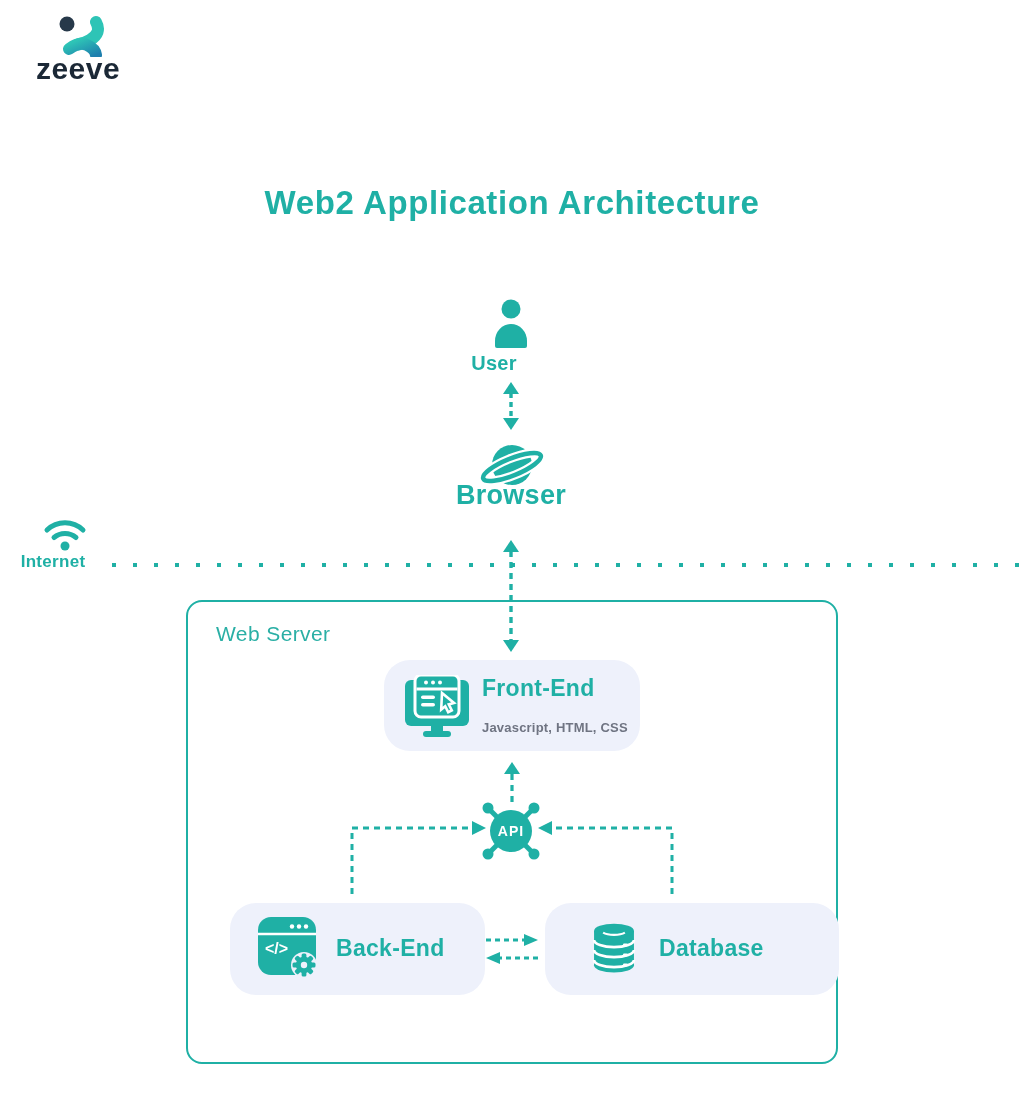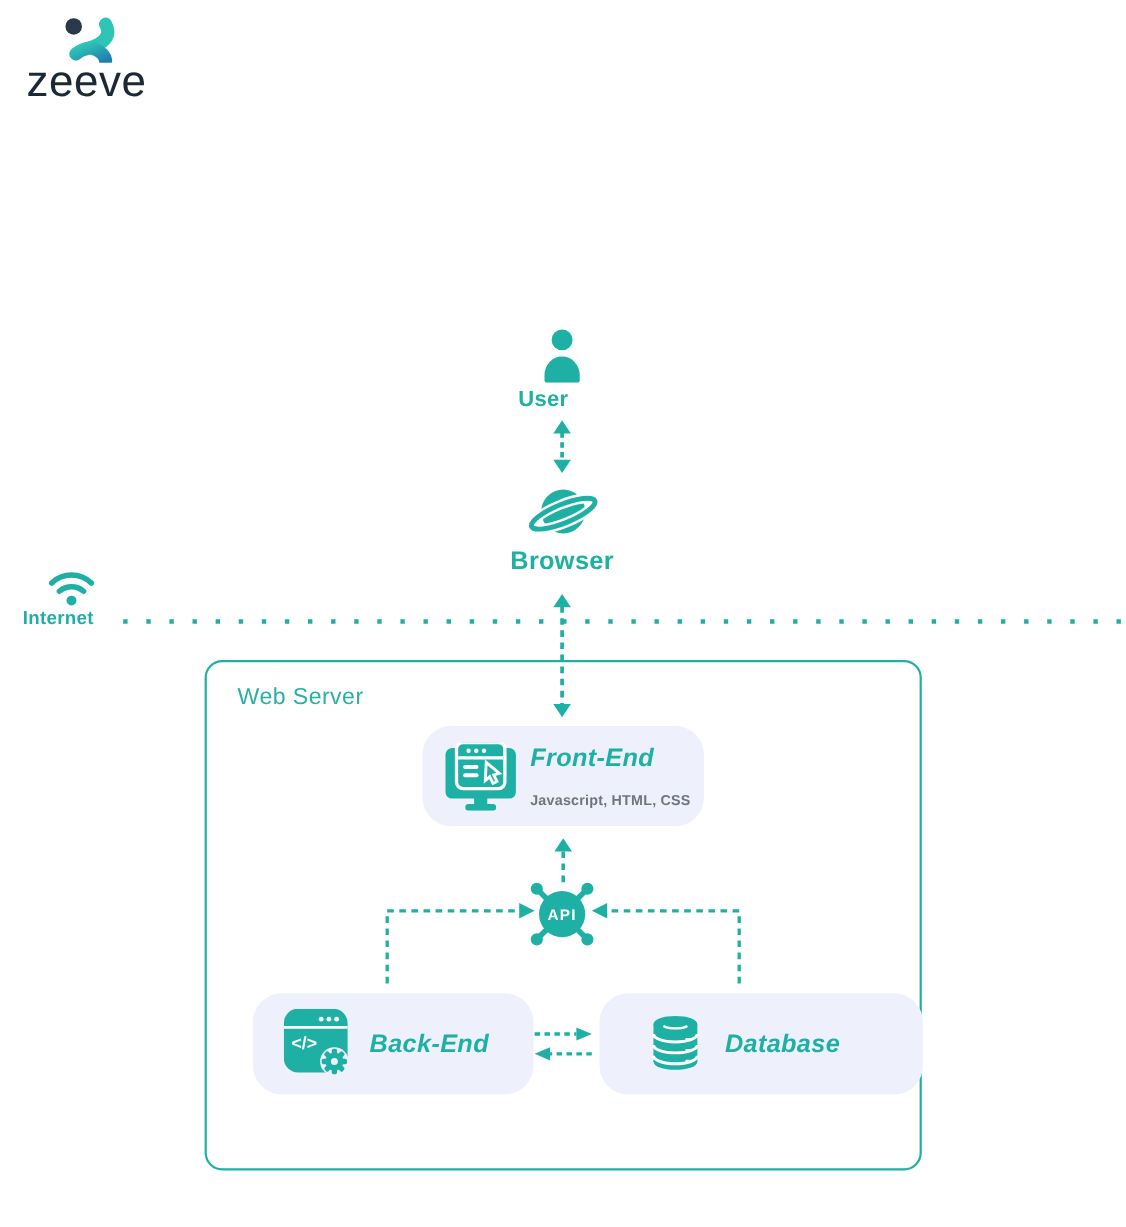--- a/index.html
+++ b/index.html
@@ -3,51 +3,51 @@
 <meta charset="utf-8">
 <style>
   html,body{margin:0;padding:0;background:#ffffff;}
   .canvas{
     position:relative;width:1024px;height:1115px;background:#ffffff;overflow:hidden;
     font-family:"Liberation Sans",sans-serif;
   }
   .abs{position:absolute;}
   
   .logo-text{
-    left:24px;top:52px;width:108px;text-align:left;
-    font-size:40px;font-weight:400;color:#1b2836;letter-spacing:.5px;
+    left:24px;top:52px;width:108px;text-align:center;
+    font-size:30px;font-weight:700;color:#1b2836;letter-spacing:.5px;
   }
   
   .page-title{
     left:0;top:184px;width:1024px;text-align:center;
     font-size:33px;font-weight:700;color:#1fb0a5;letter-spacing:.6px;
   }
   
   .node-label{
     text-align:center;font-weight:700;color:#1fb0a5;letter-spacing:.3px;
   }
   .user-label{left:444px;top:352px;width:100px;font-size:20px;}
-  .browser-label{left:441px;top:496px;width:140px;font-size:23px;}
+  .browser-label{left:441px;top:480px;width:140px;font-size:27px;}
   .internet-label{left:3px;top:552px;width:100px;font-size:17px;}
   
   .server-box{
     left:186px;top:600px;width:652px;height:464px;
     border:2.5px solid #1fb0a5;border-radius:16px;background:#ffffff;box-sizing:border-box;
   }
   .server-label{
     left:216px;top:622px;font-size:21px;font-weight:400;color:#2aafa5;letter-spacing:.4px;
   }
   
   .card{
     background:#eef1fb;border-radius:26px;display:flex;align-items:center;box-sizing:border-box;
   }
   .card-frontend{left:384px;top:660px;width:256px;height:91px;padding-left:20px;gap:12px;}
   .card-backend{left:230px;top:903px;width:255px;height:92px;padding-left:28px;gap:14px;}
   .card-database{left:545px;top:903px;width:294px;height:92px;padding-left:40px;gap:16px;}
-  .card-title{font-size:23px;font-weight:700;color:#1fb0a5;letter-spacing:.3px;line-height:1.1;font-style:italic;}
+  .card-title{font-size:23px;font-weight:700;color:#1fb0a5;letter-spacing:.3px;line-height:1.1;}
   .card-subtitle{font-size:13px;font-weight:700;color:#6f7482;letter-spacing:.2px;margin-top:19px;}
   .z5{z-index:5;}
 </style>
 </head>
 <body>
 
 <div class="canvas">
 
   <svg class="abs" style="left:56px;top:15px;" width="58" height="42" viewBox="0 0 58 42">
     <defs>
@@ -55,20 +55,21 @@
         <stop offset="0" stop-color="#2ec4b6"></stop>
           <stop offset="1" stop-color="#1e7fae"></stop>
       </linearGradient>
     </defs>
     <circle cx="11" cy="9" r="7.5" fill="#27394a"></circle>
     <path d="M40,7 Q46,18 34,25 Q28,28.5 22,29.5" stroke="#2ec4b6" stroke-width="12" stroke-linecap="round" fill="none"></path>
     <path d="M13,34 Q24,26 31,30 Q39,33.5 40,40" stroke="url(#lgz)" stroke-width="12" stroke-linecap="round" fill="none"></path>
   </svg>
   <div class="abs logo-text">zeeve</div>
 
+  <div class="abs page-title">Web2 Application Architecture</div>
 
   <svg class="abs" style="left:487px;top:298px;" width="48" height="50" viewBox="0 0 48 50">
     <circle cx="24" cy="11" r="9.5" fill="#1fb0a5"></circle>
     <path d="M8,48 l0,-5 a16,17 0 0 1 32,0 l0,5 q0,2 -2,2 l-28,0 q-2,0 -2,-2 z" fill="#1fb0a5"></path>
   </svg>
   <div class="abs node-label user-label">User</div>
 
   <svg class="abs" style="left:499px;top:382px;" width="24" height="48" viewBox="0 0 24 48">
     <line x1="12" y1="11" x2="12" y2="37" stroke="#1fb0a5" stroke-width="3.4" stroke-dasharray="5,4"></line>
     <polygon points="12,0 4,12 20,12" fill="#1fb0a5"></polygon>

